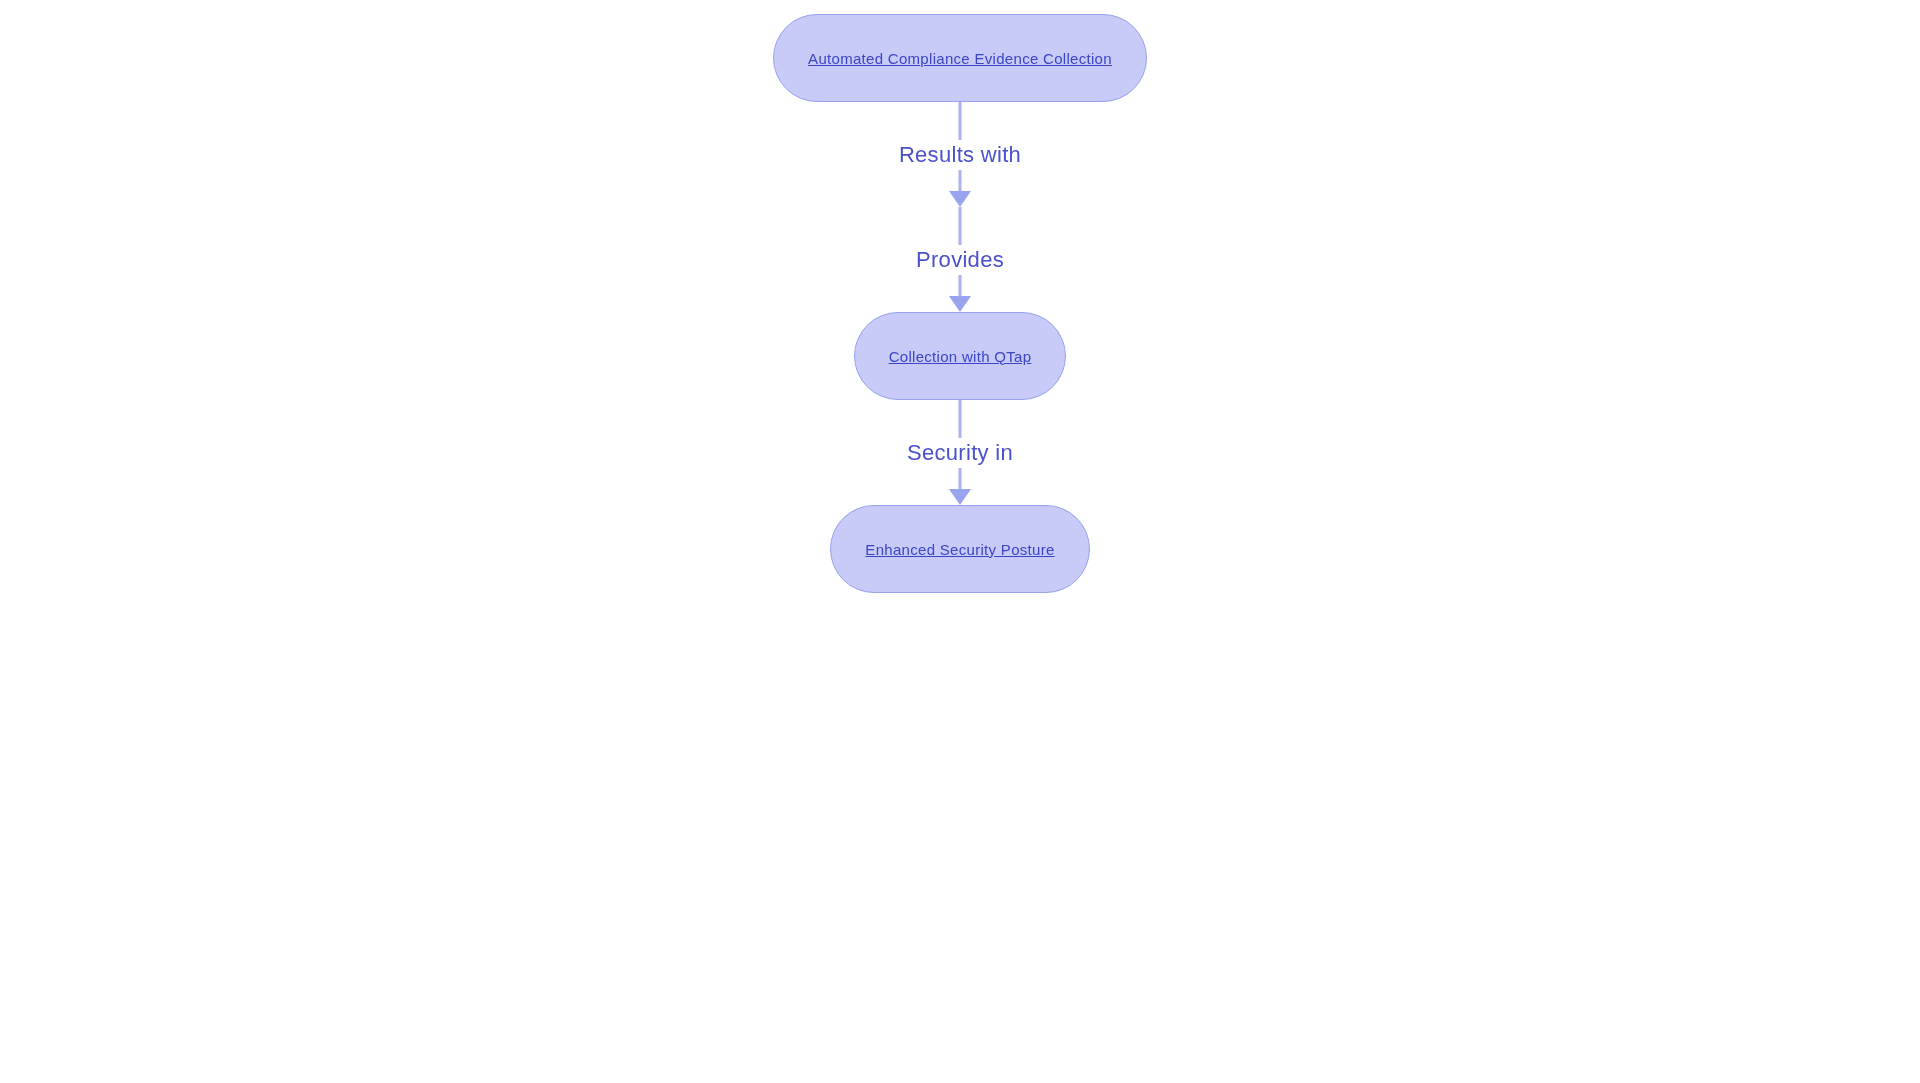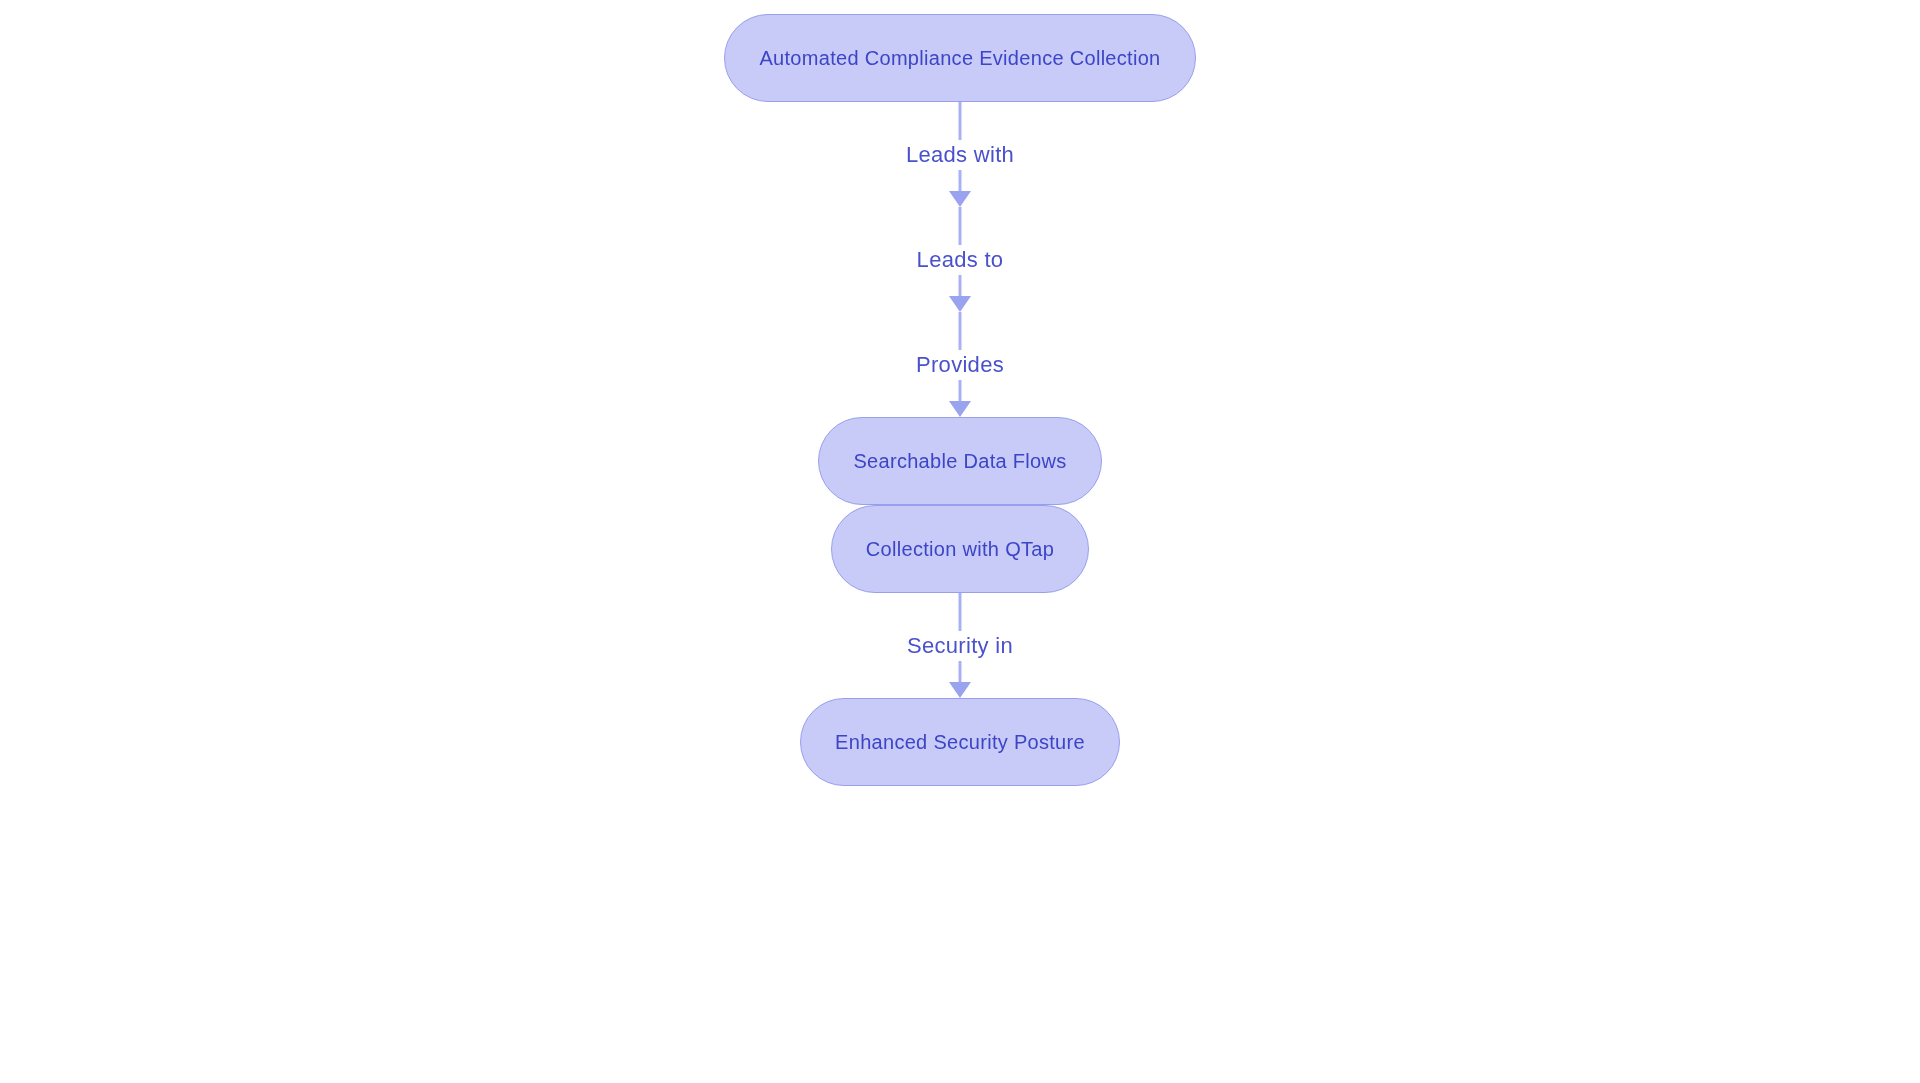--- a/index.html
+++ b/index.html
@@ -27,23 +27,24 @@
     border: 1.5px solid var(--node-border, #98a0ec);
     display: flex;
     align-items: center;
     justify-content: center;
     padding: 0 34px;
     box-sizing: border-box;
     flex: 0 0 auto;
   }
   .node-label {
     color: var(--node-text, #3c45c6);
-    font-size: 20px;
+    font-size: 15px;
     letter-spacing: 0.3px;
     white-space: nowrap;
+    text-decoration: underline;
   }
   .edge {
     position: relative;
     height: 105px;
     width: 260px;
     display: flex;
     align-items: center;
     justify-content: center;
     flex: 0 0 auto;
   }
@@ -82,41 +83,33 @@
 <body>
 
 <div class="canvas">
 
   <div class="node">
     <span class="node-label">Automated Compliance Evidence Collection</span>
   </div>
 
   <div class="edge">
     <div class="edge-line"></div>
-    <span class="edge-label">Leads with</span>
+    <span class="edge-label">Results with</span>
     <div class="arrowhead"></div>
   </div>
 
 
-  <div class="edge">
-    <div class="edge-line"></div>
-    <span class="edge-label">Leads to</span>
-    <div class="arrowhead"></div>
-  </div>
 
 
   <div class="edge">
     <div class="edge-line"></div>
     <span class="edge-label">Provides</span>
     <div class="arrowhead"></div>
   </div>
 
-  <div class="node">
-    <span class="node-label">Searchable Data Flows</span>
-  </div>
 
 
   <div class="node">
     <span class="node-label">Collection with QTap</span>
   </div>
 
   <div class="edge">
     <div class="edge-line"></div>
     <span class="edge-label">Security in</span>
     <div class="arrowhead"></div>

